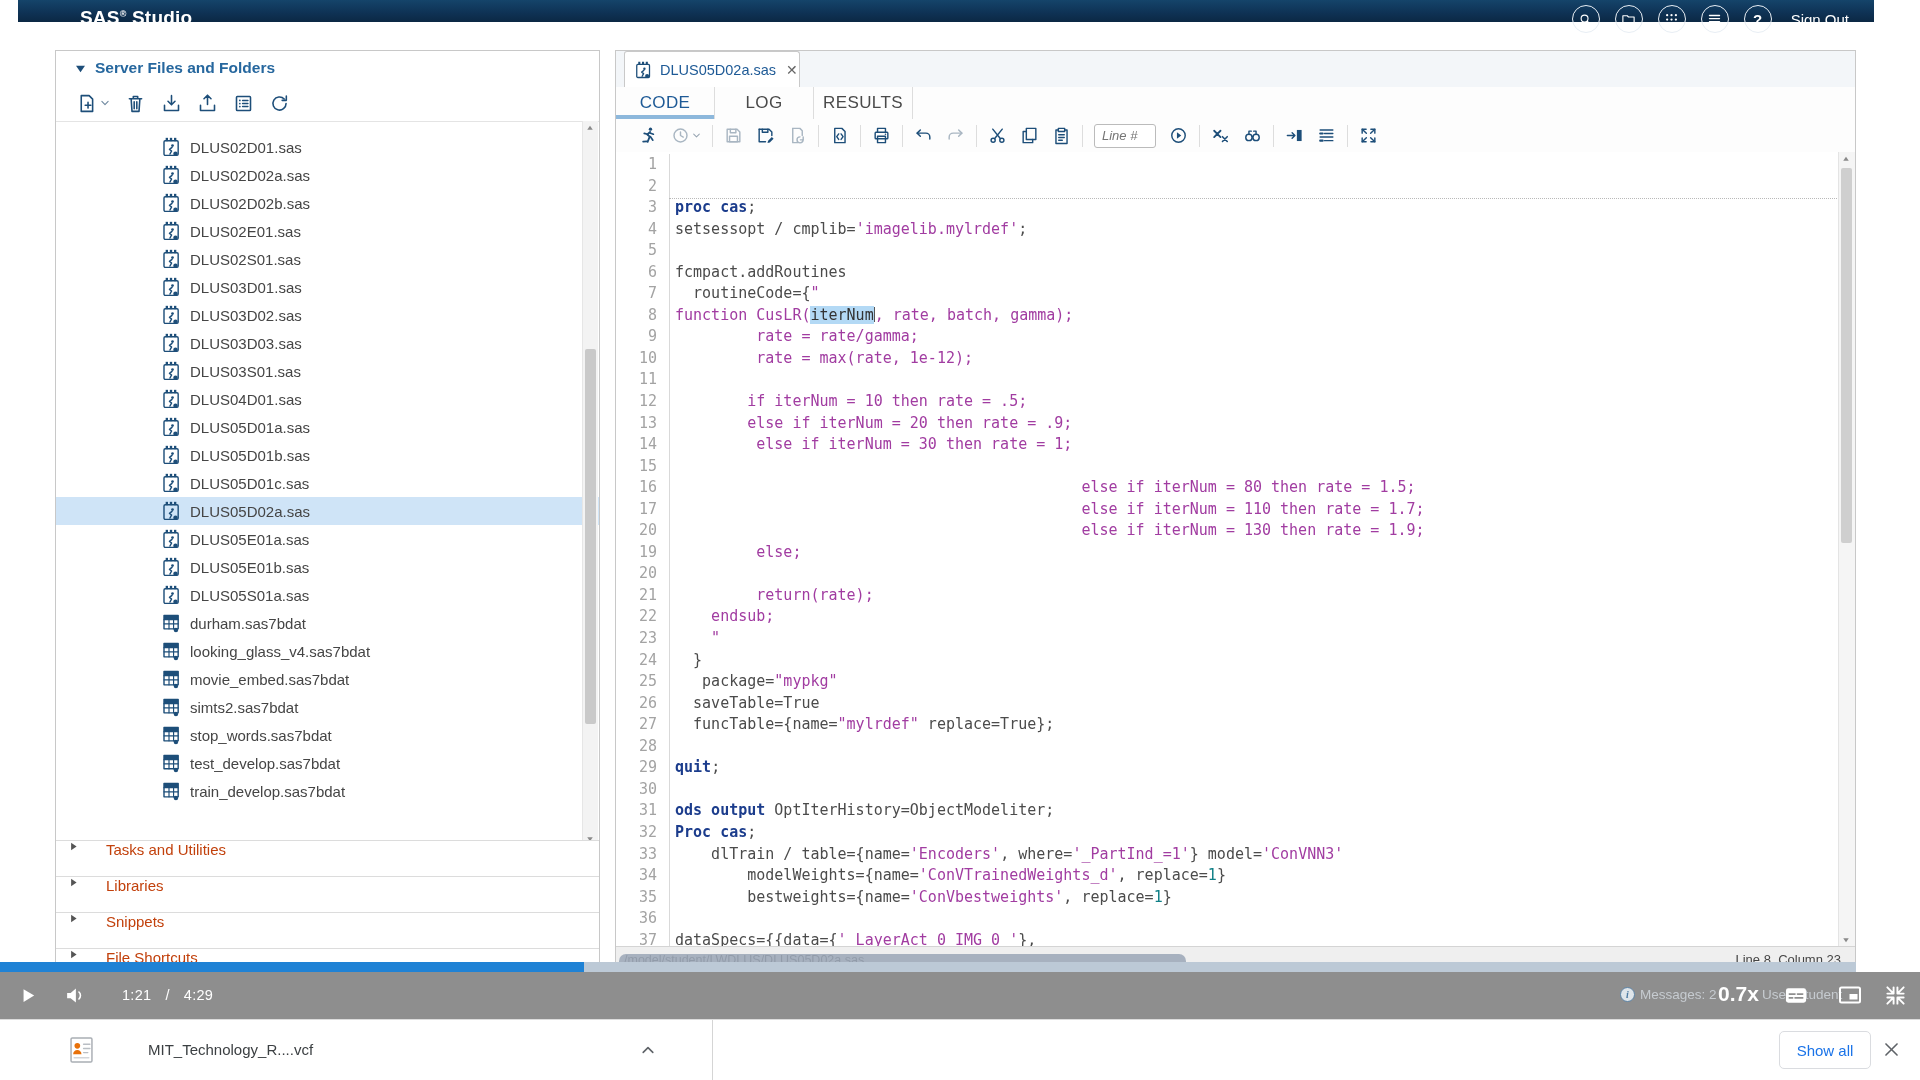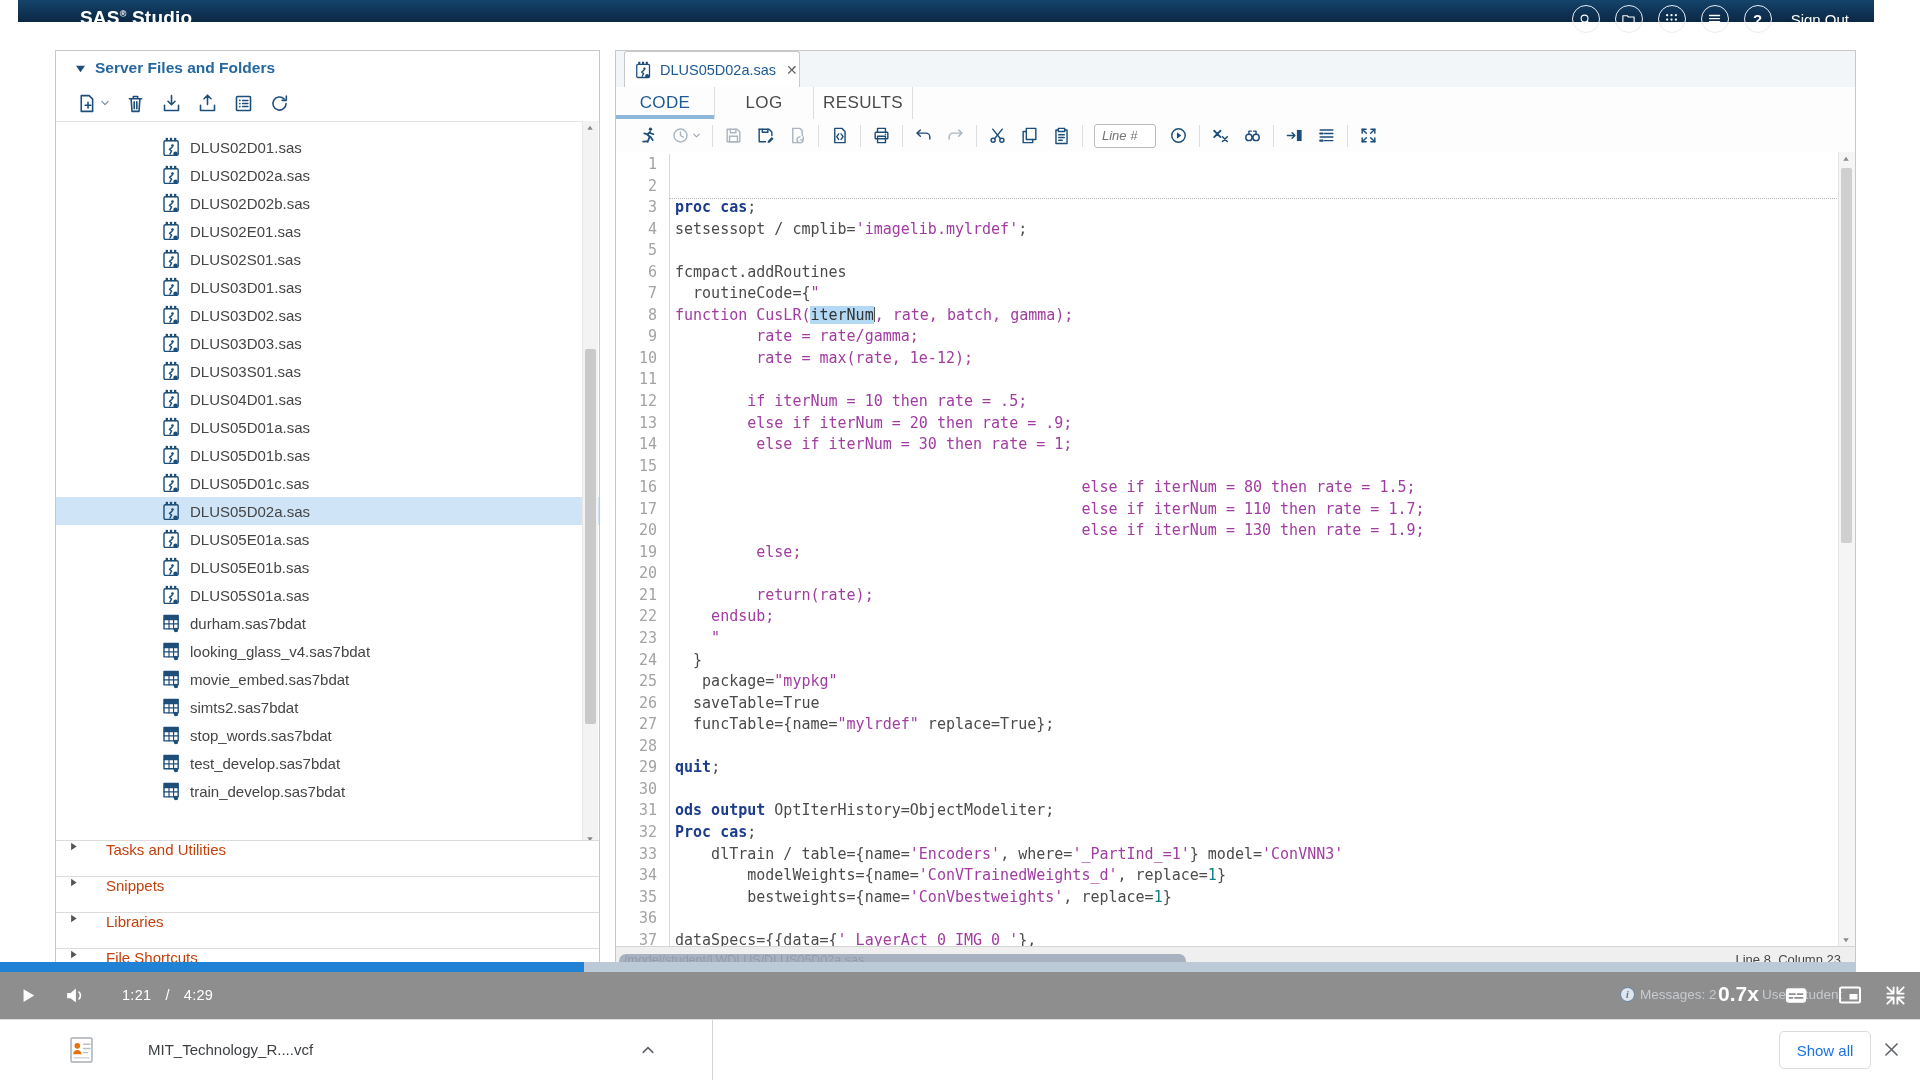--- a/index.html
+++ b/index.html
@@ -543,27 +543,27 @@
         <div class="sect">
           <svg class="ic ">
             <use href="#i-triright"></use>
           </svg>
           <span>Tasks and Utilities</span>
         </div>
         <div class="sect">
           <svg class="ic ">
             <use href="#i-triright"></use>
           </svg>
+          <span>Libraries</span>
+        </div>
+        <div class="sect">
+          <svg class="ic ">
+            <use href="#i-triright"></use>
+          </svg>
           <span>Snippets</span>
-        </div>
-        <div class="sect">
-          <svg class="ic ">
-            <use href="#i-triright"></use>
-          </svg>
-          <span>Libraries</span>
         </div>
         <div class="sect">
           <svg class="ic ">
             <use href="#i-triright"></use>
           </svg>
           <span>File Shortcuts</span>
         </div>
       </div>
   </div>
 

